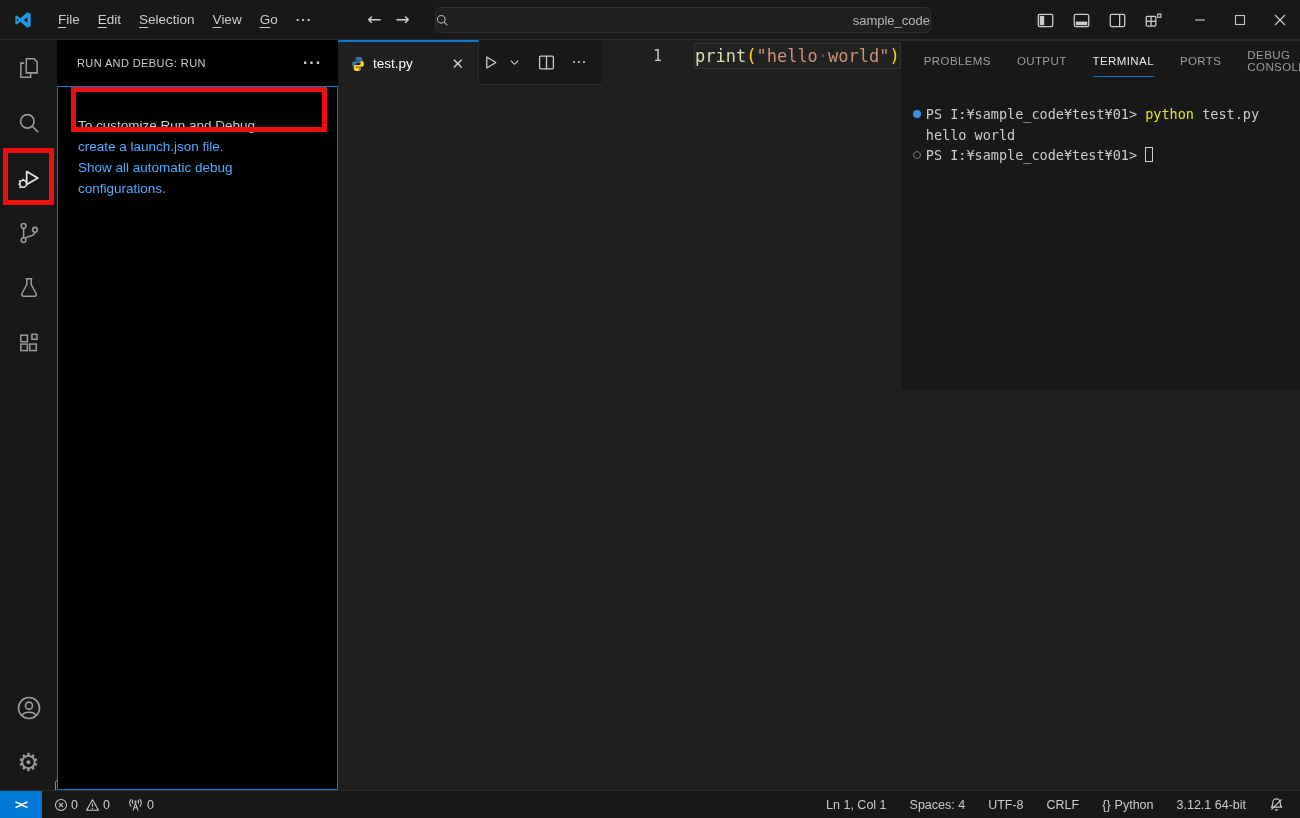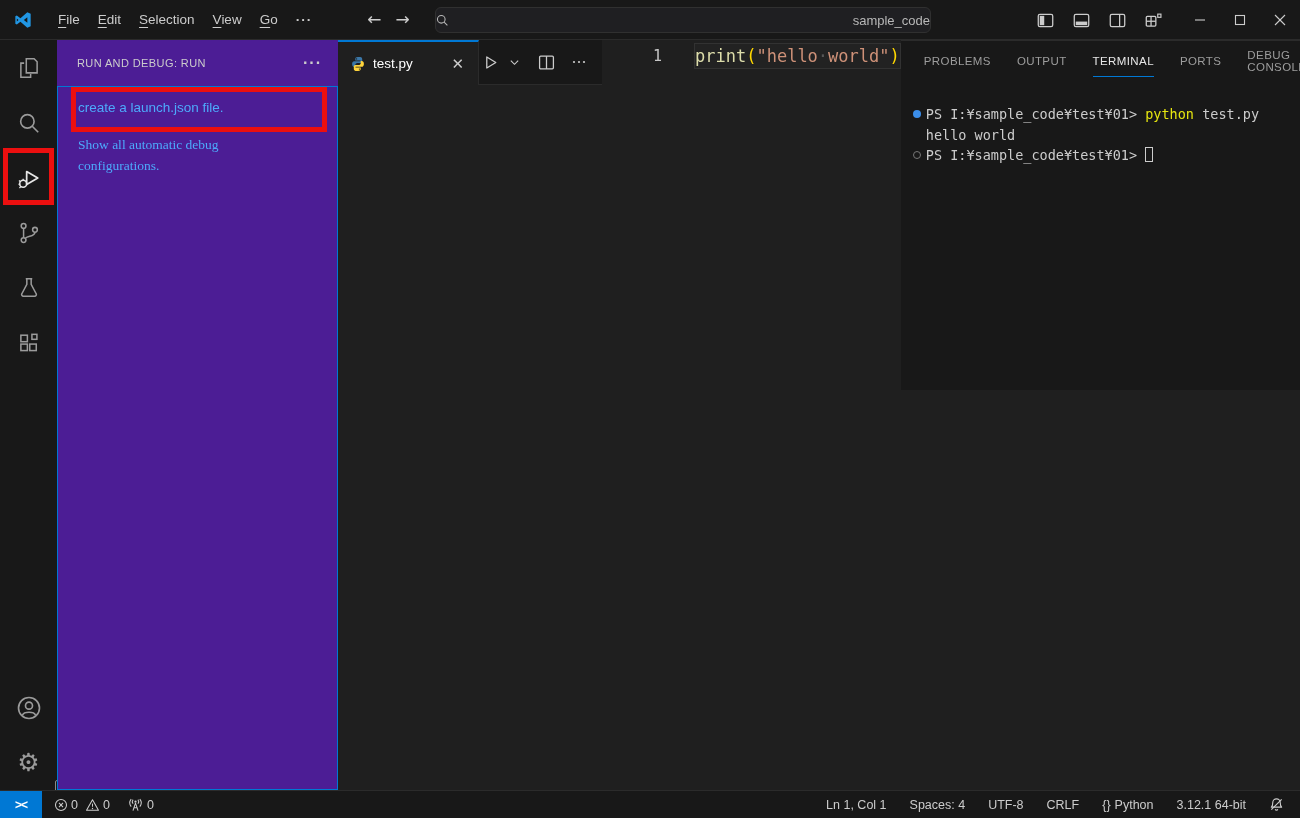--- a/index.html
+++ b/index.html
@@ -47,33 +47,33 @@
   .ab-item { width:57px; height:55px; display:flex; align-items:center; justify-content:center; }
   .ab-bottom { margin-top:auto; display:flex; flex-direction:column; align-items:center; }
   .gear-wrap { position:relative; }
   .gear-glyph { font-family:"DejaVu Sans", sans-serif; font-size:25px; color:#9b9b9b; line-height:1; }
   .gear-badge { position:absolute; right:-7px; bottom:-2px; width:9px; height:12px; border:1px solid #8a8a8a; border-radius:2px; background:#181818; }
   .gear-badge::after { content:""; position:absolute; left:2px; bottom:2px; width:3px; height:3px; background:#d7d7d7; }
 
   
   .sidebar {
     position:absolute; left:57px; top:40px; width:281px; height:750px;
-    background:#4c1d95; display:flex; flex-direction:column;
+    background:#000000; display:flex; flex-direction:column;
   }
   .sidebar-header { height:46px; display:flex; align-items:center; padding:0 12px 0 20px; }
   .sidebar-title { font-size:11px; letter-spacing:.4px; color:#cccccc; flex:1; white-space:nowrap; }
   .sidebar-more { color:#cccccc; font-size:16px; letter-spacing:1px; font-weight:bold; padding:0 4px; }
   .sidebar-body { flex:1; border:1px solid #0078d4; padding:10px 20px 0 20px; }
   .run-btn {
     width:100%; height:30px; background:#0078d4; border:none; border-radius:2px;
     color:#ffffff; font-size:13.5px; font-family:"Liberation Sans", sans-serif; cursor:pointer;
   }
   .sidebar-text { margin-top:18px; font-size:13.5px; line-height:21px; color:#cccccc; }
   .sidebar-link { color:#4daafc; font-size:13.5px; line-height:21px; cursor:pointer; }
-  .sidebar-link-block { margin-top:16px; width:200px;font-family:Liberation Serif, serif; }
+  .sidebar-link-block { width:200px; }
 
   
   .annotation { position:absolute; border:5px solid #ec0f0f; background:transparent; pointer-events:none; z-index:50; }
   .annotation-activity { left:3px; top:148px; width:51px; height:57px; }
   .annotation-button { left:71px; top:87px; width:256px; height:45px; }
 
   
   .editor-col { position:absolute; left:338px; top:40px; width:962px; height:750px; display:flex; flex-direction:row; }
   .tabbar { height:45px; background:#181818; display:flex; }
   .tab {
@@ -264,20 +264,21 @@
       </div>
     </div>
   </div>
 
   <div class="sidebar">
     <div class="sidebar-header">
       <span class="sidebar-title">RUN AND DEBUG: RUN</span>
       <span class="sidebar-more">···</span>
     </div>
     <div class="sidebar-body">
+      <div class="sidebar-text">To customize Run and Debug</div>
       <div class="sidebar-link">create a launch.json file.</div>
       <div class="sidebar-link sidebar-link-block">Show all automatic debug configurations.</div>
     </div>
   </div>
 
   <div class="editor-col">
     <div class="tabbar">
       <div class="tab">
         <svg width="16" height="16" viewBox="0 0 16 16">
             <path fill="#3b77a8" d="M7.9 1c-2 0-2.6.9-2.6 1.9v1.5h5.2v.8H4.2c-1.2 0-2.1.9-2.1 2.8 0 2 .9 2.9 2.1 2.9h1.1V8.8c0-1.1.9-1.9 2-1.9h3.3c.9 0 1.6-.8 1.6-1.7V2.9C12.2 1.9 11.3 1 10.3 1H7.9zM6.6 2.3a.6.6 0 1 1 0 1.2.6.6 0 0 1 0-1.2z"></path>

